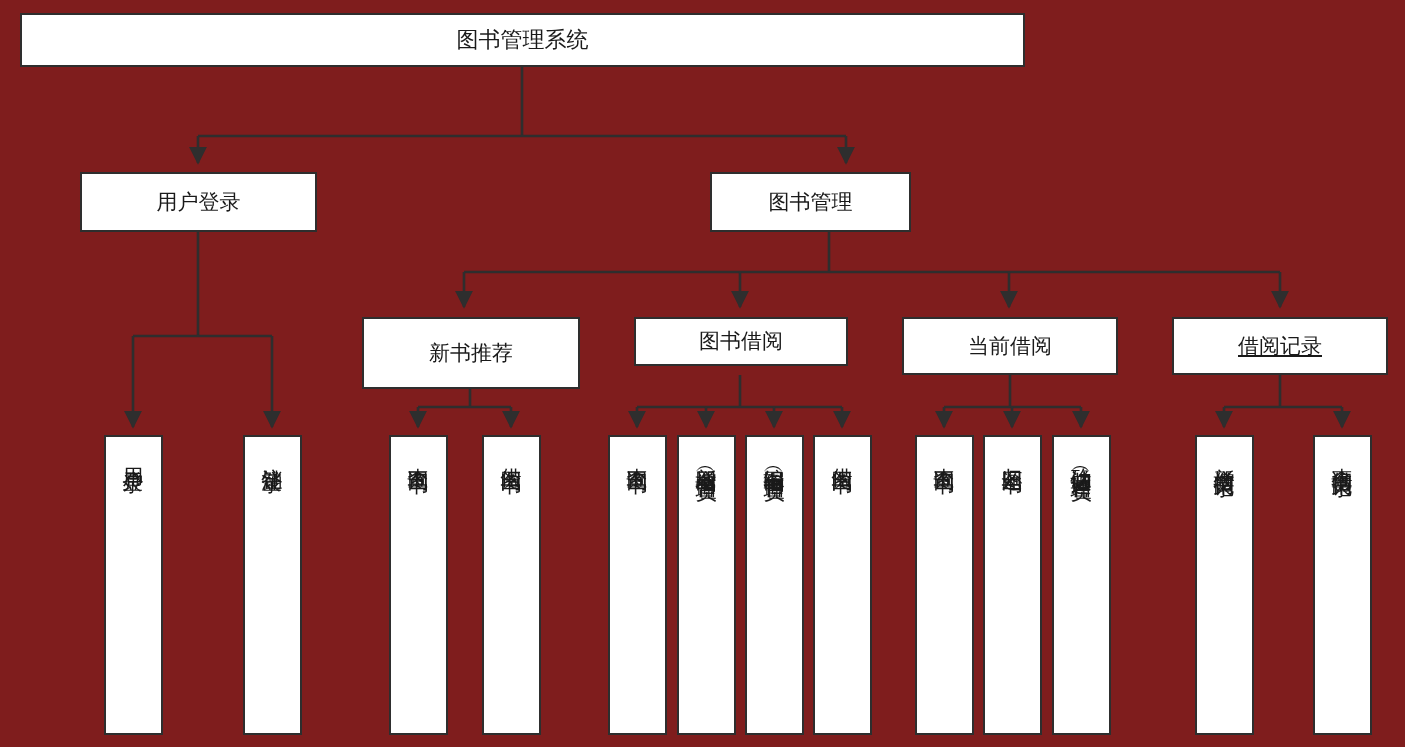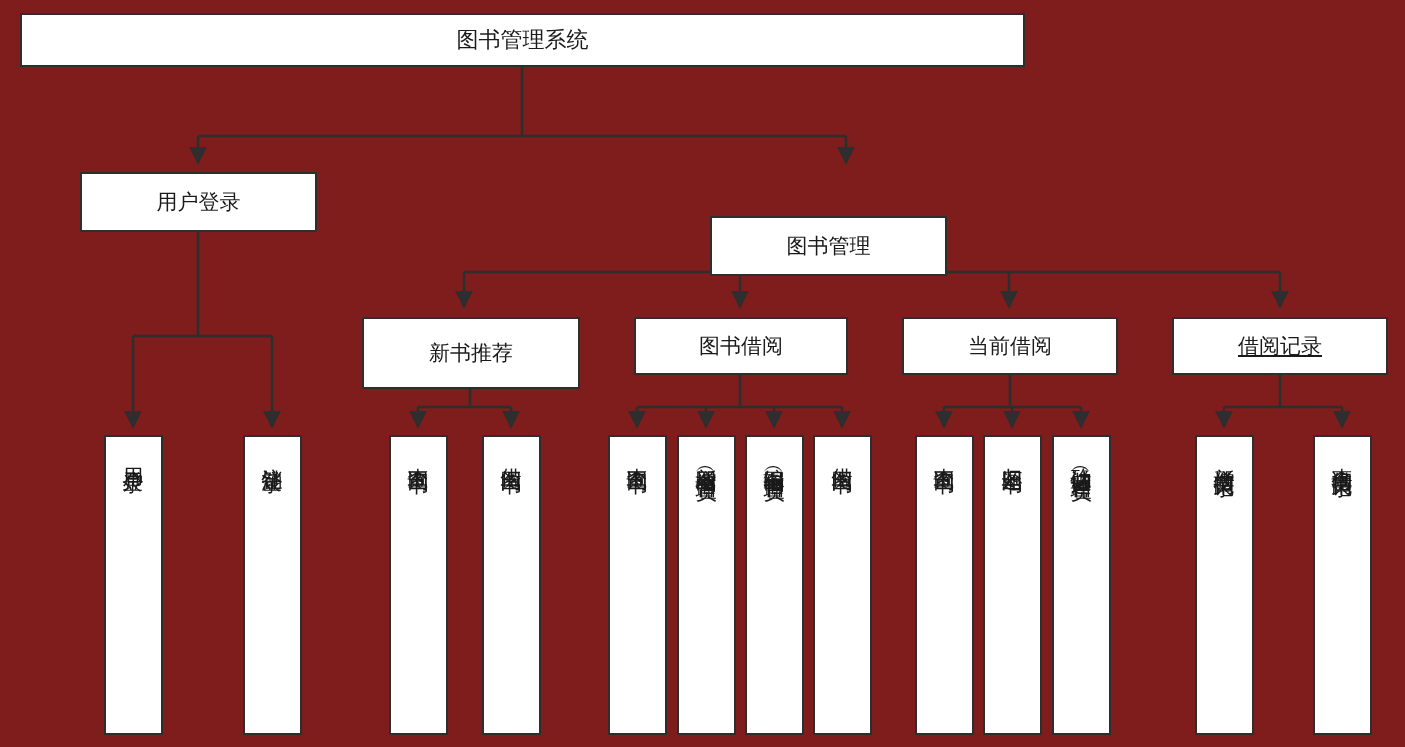--- a/index.html
+++ b/index.html
@@ -124,28 +124,28 @@
     </g>
   </svg>
 
   <div class="node root horiz" style="left:20px; top:13px; width:1005px; height:54px;">
     <span class="label">图书管理系统</span>
   </div>
 
   <div class="node horiz" style="left:80px; top:172px; width:237px; height:60px;">
     <span class="label">用户登录</span>
   </div>
-  <div class="node horiz" style="left:710px; top:172px; width:237px; height:60px;margin-top:44px;">
+  <div class="node horiz" style="left:710px; top:172px; width:201px; height:60px;">
     <span class="label">图书管理</span>
   </div>
 
   <div class="node horiz" style="left:362px; top:317px; width:218px; height:72px;">
     <span class="label">新书推荐</span>
   </div>
-  <div class="node horiz" style="left:634px; top:317px; width:214px; height:58px;">
+  <div class="node horiz" style="left:634px; top:317px; width:214px; height:49px;">
     <span class="label">图书借阅</span>
   </div>
   <div class="node horiz" style="left:902px; top:317px; width:216px; height:58px;">
     <span class="label">当前借阅</span>
   </div>
   <div class="node horiz" style="left:1172px; top:317px; width:216px; height:58px;text-decoration:underline;">
     <span class="label">借阅记录</span>
   </div>
 
   <div class="node vert" style="left:104px; top:435px; width:59px; height:300px;">

